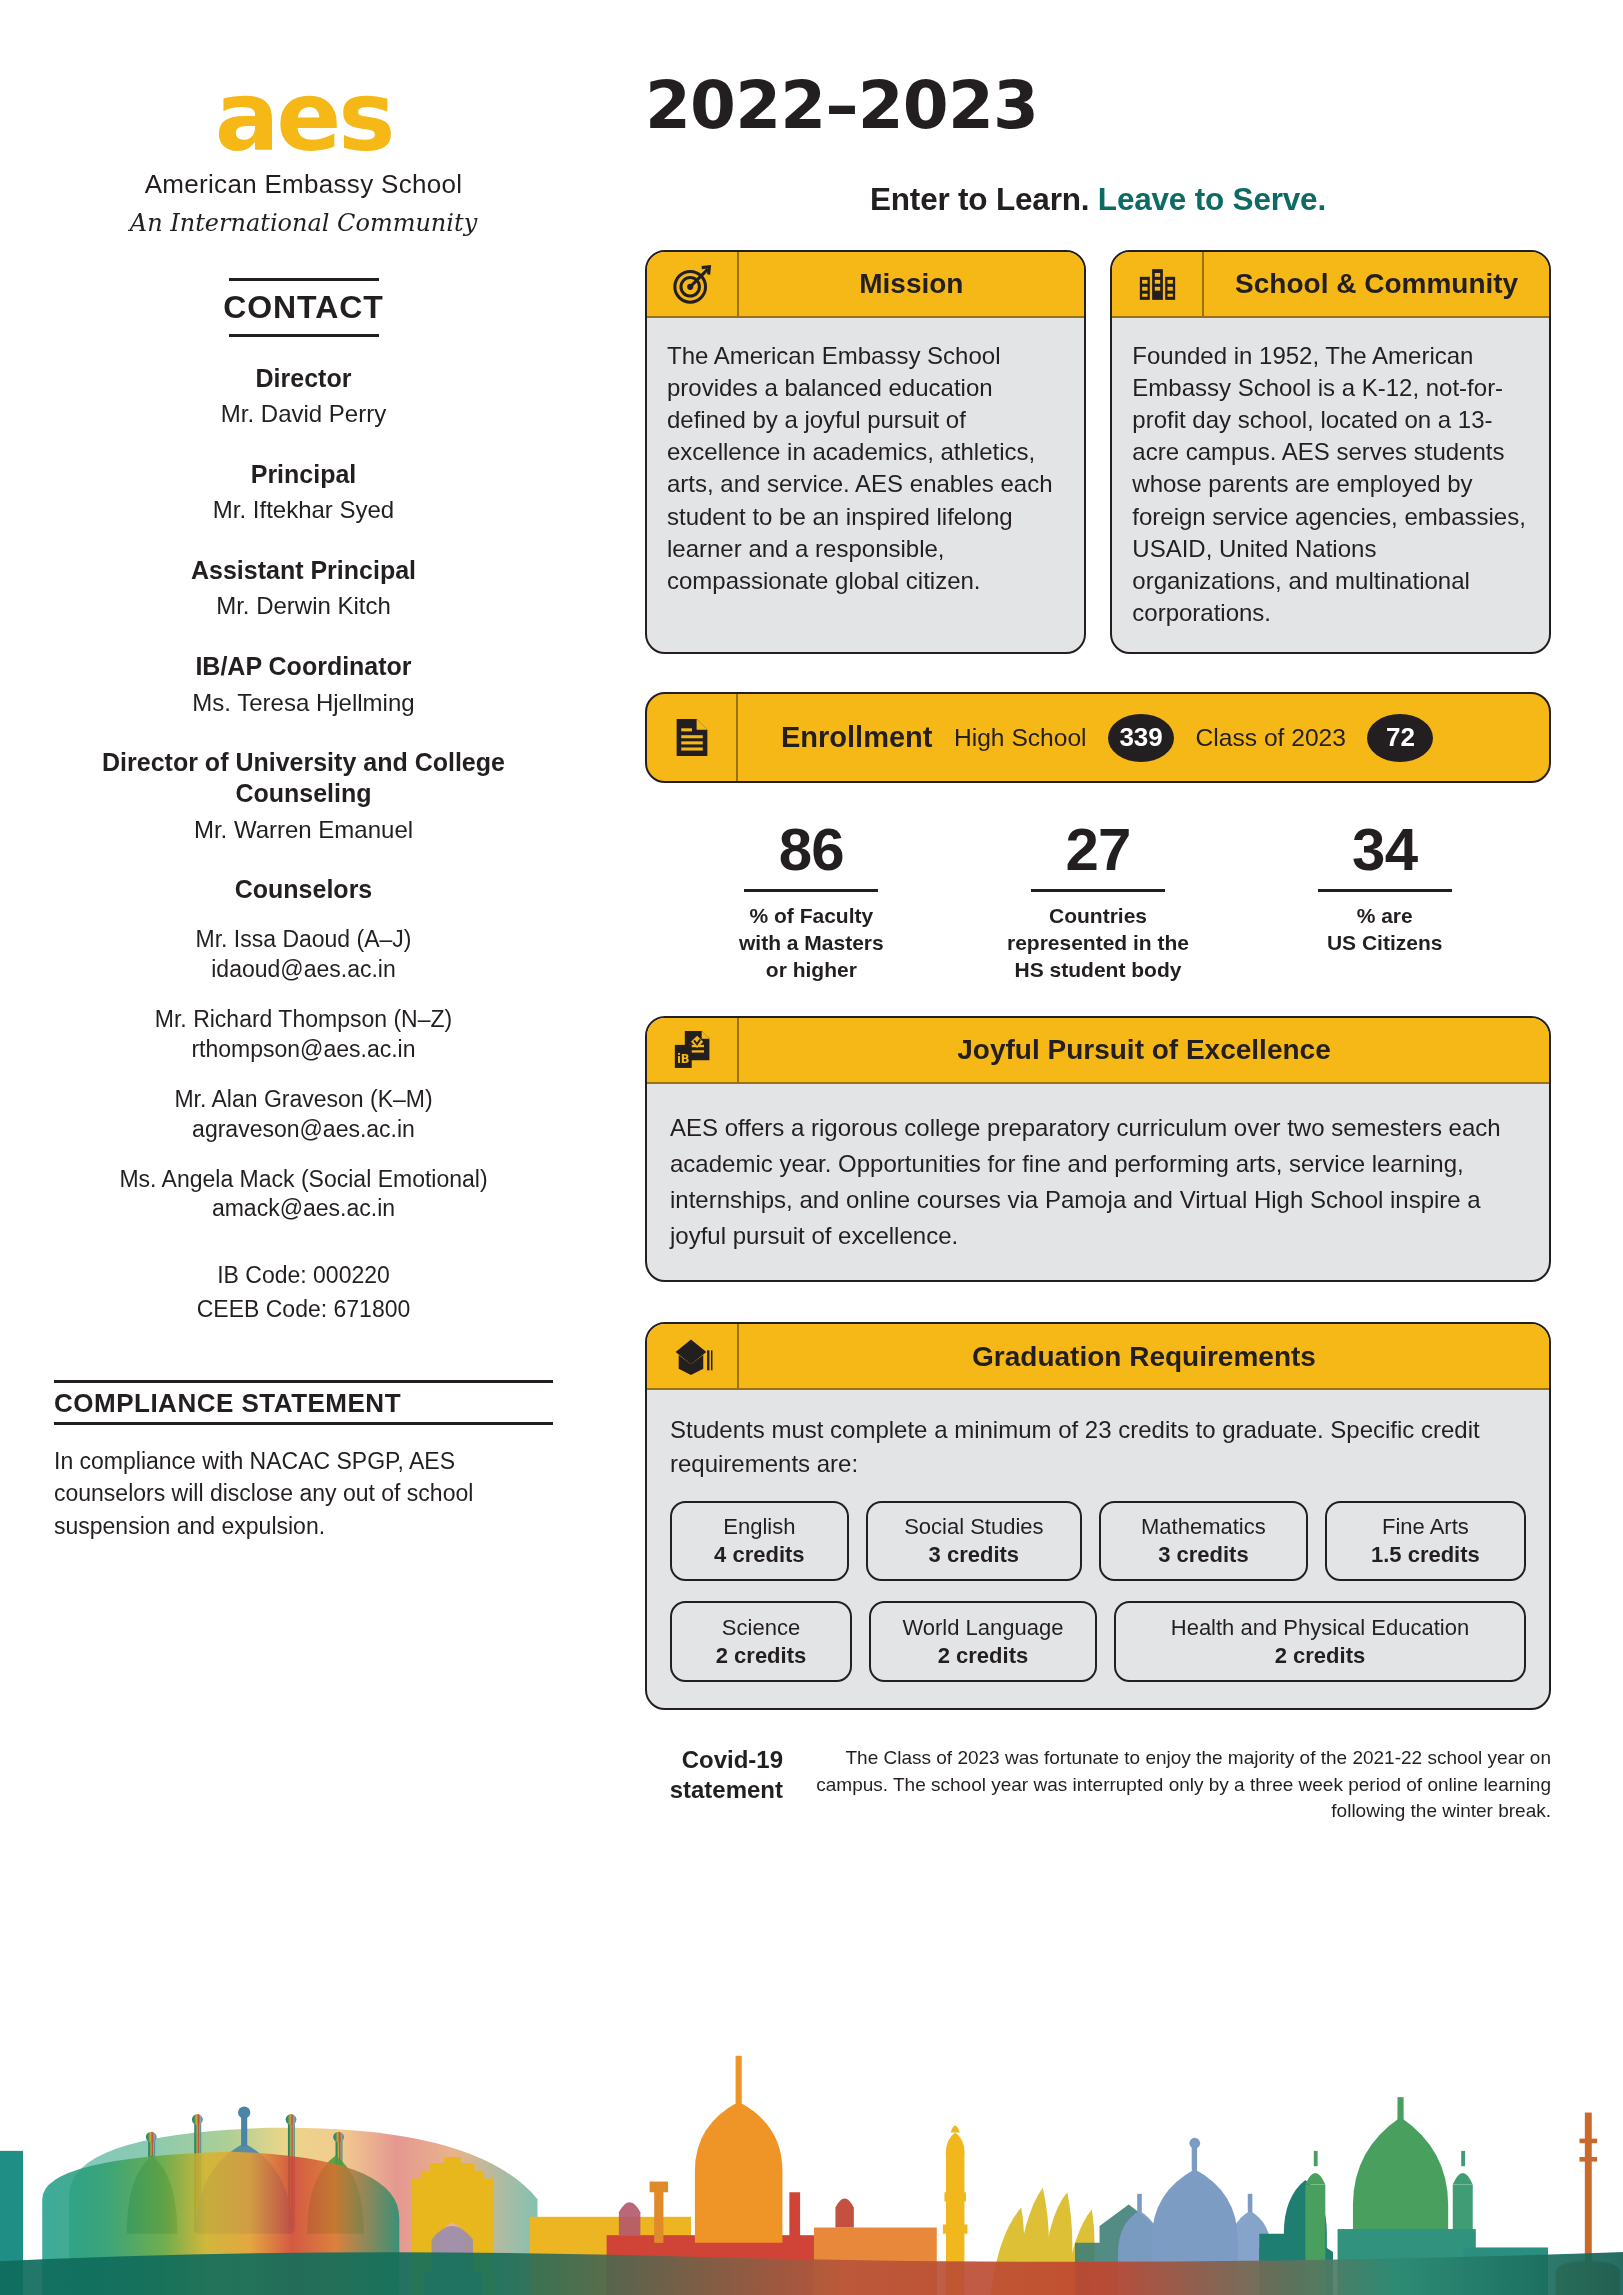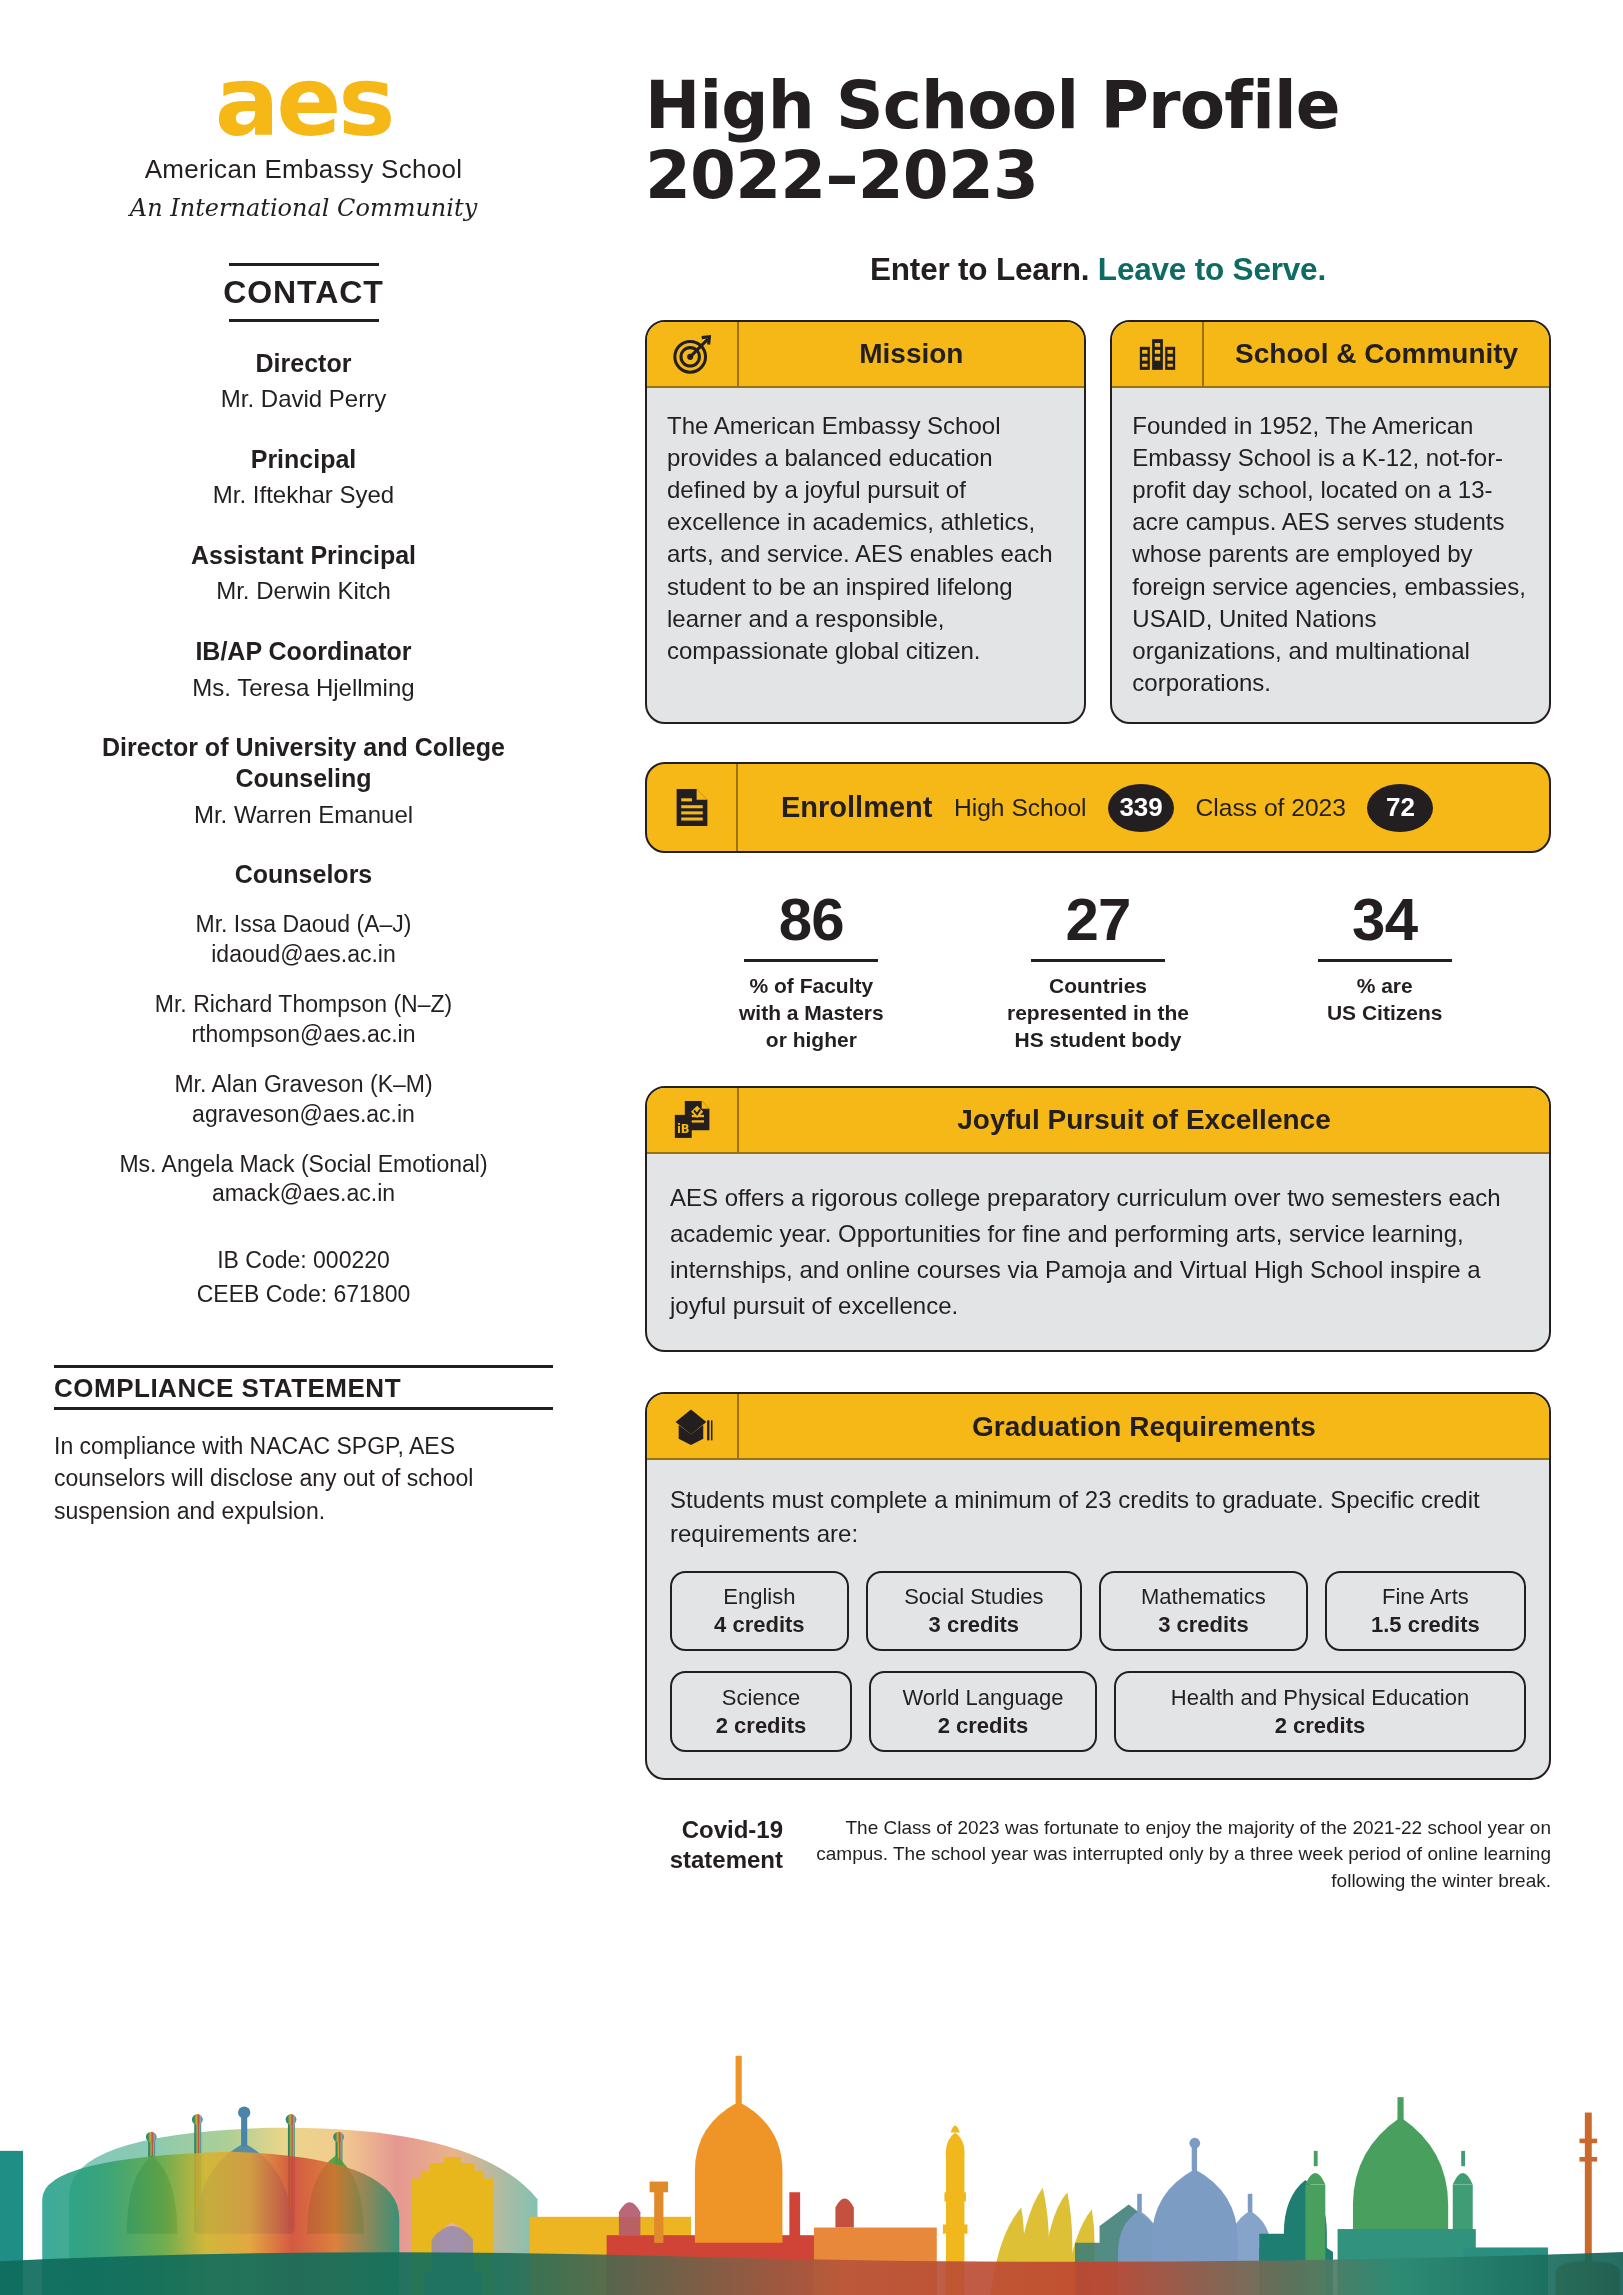--- a/index.html
+++ b/index.html
@@ -7,21 +7,21 @@
     width: 1624px; height: 2295px;
     background: #ffffff;
     font-family: "Liberation Sans", sans-serif;
     color: #231f20;
     overflow: hidden;
   }
   .page { position: relative; width: 1624px; height: 2295px; }
 
   
   .sidebar {
-    position: absolute; left: 0; top: 0;
+    position: absolute; left: 0; top: 15px;
     width: 607px; padding: 58px 54px 0 54px;
     text-align: center;
   }
   .logo-wrap { text-align: center; margin-bottom: 41px; }
   .logo-aes {
     font-size: 96px; font-weight: bold; letter-spacing: -3.1px;
     color: #F5B816; line-height: 0.92; font-family: "DejaVu Sans", sans-serif;
   }
   .logo-name {
     font-size: 26px; letter-spacing: 0.3px; color: #231f20;
@@ -198,21 +198,20 @@
       <div class="bar"></div>
       <h3>COMPLIANCE STATEMENT</h3>
       <div class="bar"></div>
       <p>In compliance with NACAC SPGP, AES counselors will disclose any out of school suspension and expulsion.</p>
     </div>
   </div>
 
   <div class="main">
 
     <h1 class="title">
-      <div>High School Profile</div>
       <div>2022–2023</div>
     </h1>
 
     <div class="tagline">
       <span>Enter to Learn.</span>
       <span class="teal">Leave to Serve.</span>
     </div>
 
     <div class="row">
 

